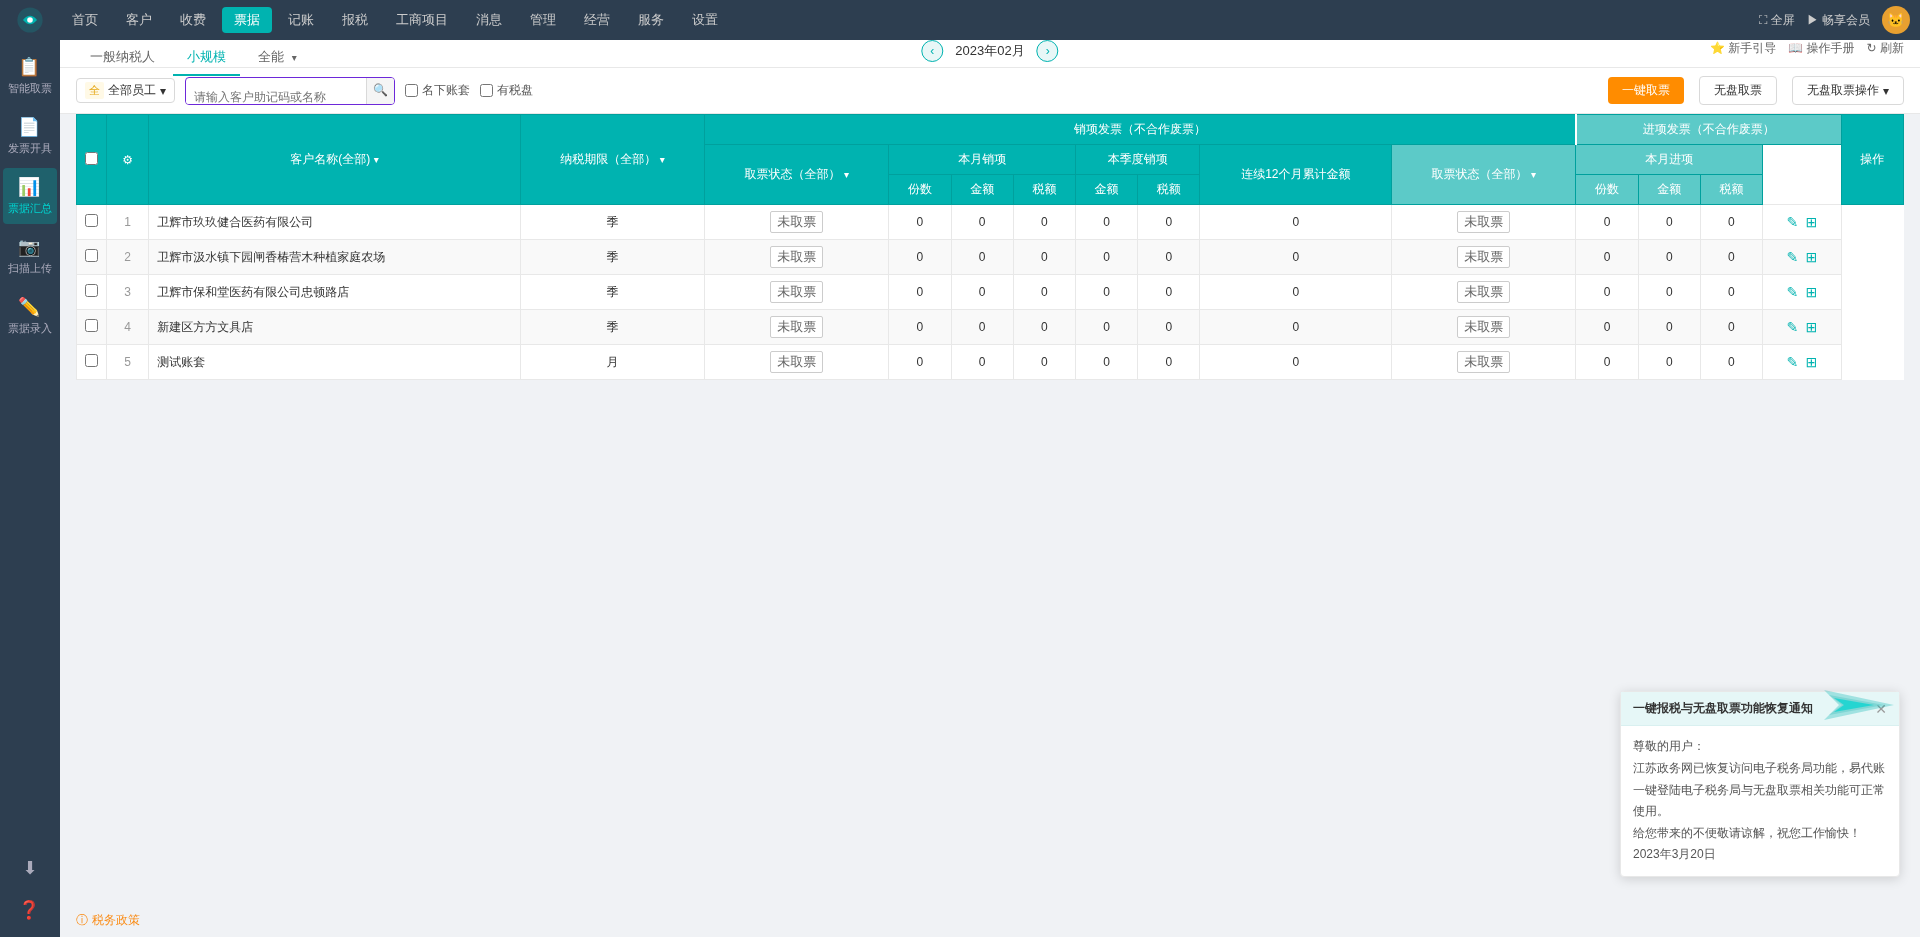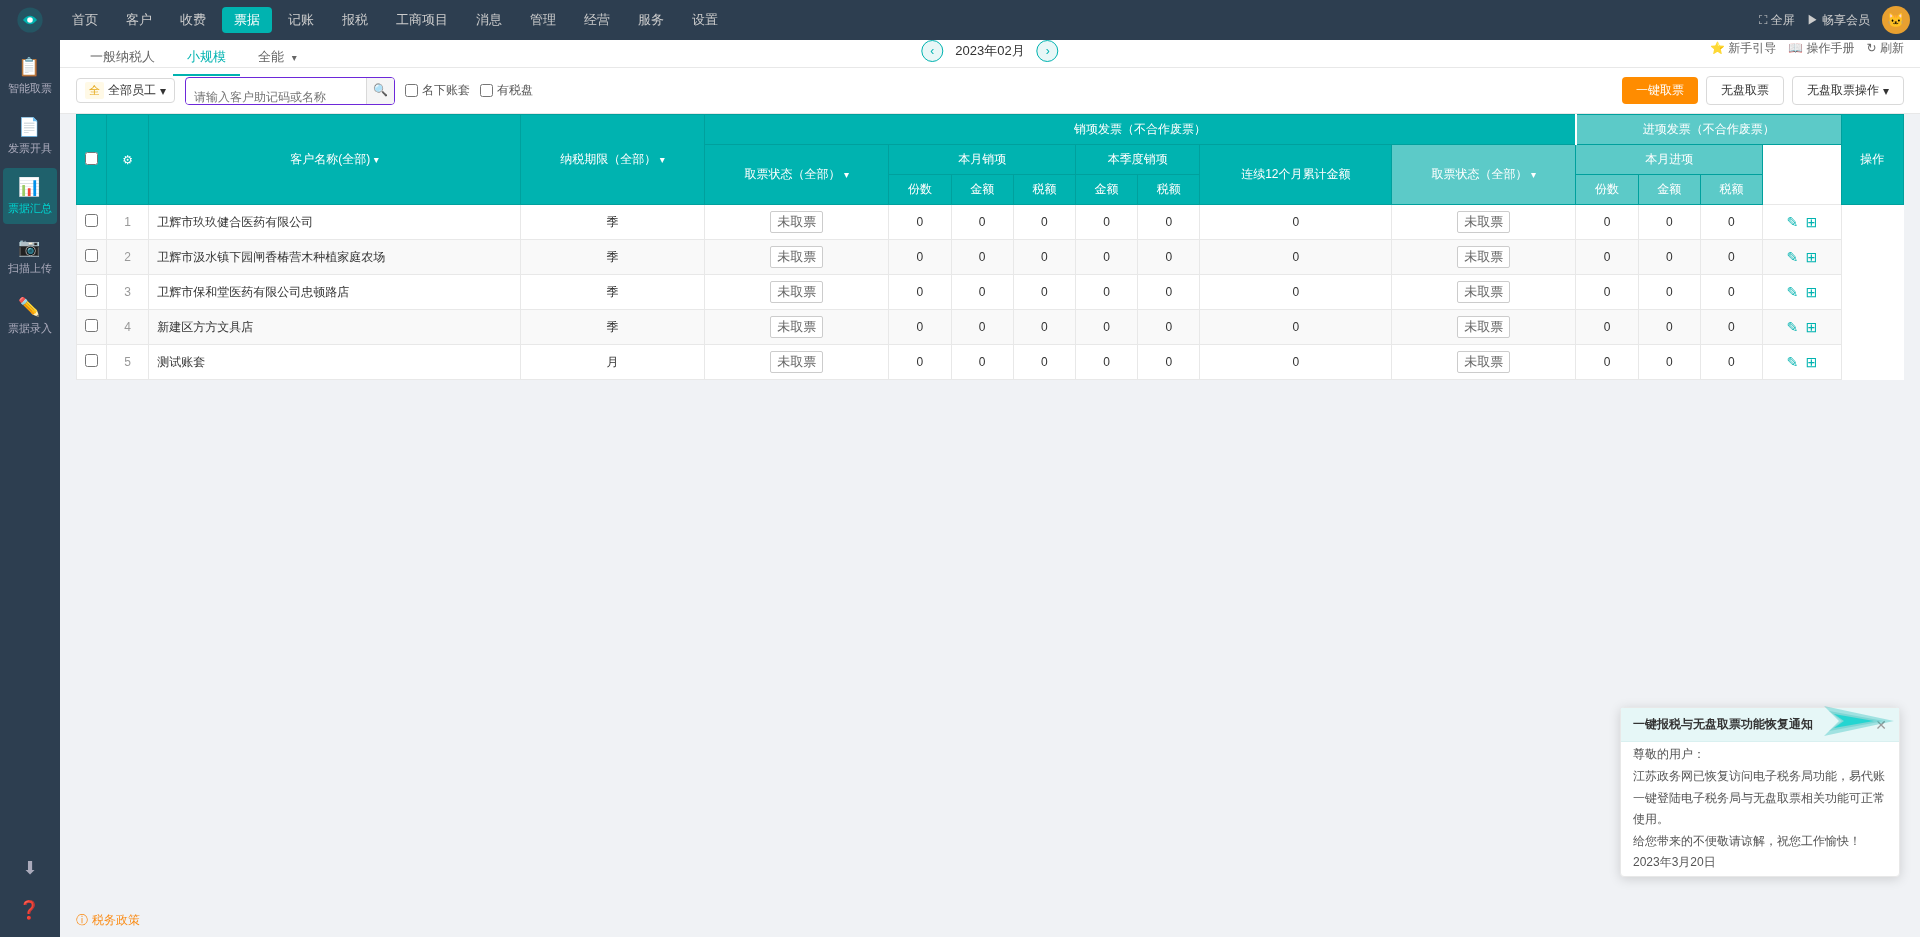--- a/index.html
+++ b/index.html
@@ -188,21 +188,21 @@
       cursor: pointer;
     }
     .checkbox-filter {
       display: flex; align-items: center; gap: 4px; cursor: pointer; font-size: 12px; color: #555;
     }
     .checkbox-filter input { cursor: pointer; }
     .toolbar-right {
       margin-left: auto;
       display: flex;
       align-items: center;
-      gap: 8px;
+      gap: 15px;
     }
     .btn-primary {
       background: #ff8c00; color: #fff; border: none; border-radius: 4px;
       padding: 5px 14px; cursor: pointer; font-size: 12px; white-space: nowrap;
     }
     .btn-default {
       background: #fff; color: #333; border: 1px solid #d9d9d9; border-radius: 4px;
       padding: 5px 14px; cursor: pointer; font-size: 12px; white-space: nowrap;
     }
     .btn-dropdown {
@@ -274,21 +274,21 @@
       background: #e6f7f7;
       padding: 8px 12px;
       display: flex;
       align-items: center;
       justify-content: space-between;
       border-bottom: 1px solid #d9f0f0;
     }
     .notif-title { font-weight: bold; color: #333; font-size: 12px; }
     .notif-close { cursor: pointer; color: #999; font-size: 14px; }
     .notif-body {
-      padding: 2px 12px;
+      padding: 10px 12px;
       color: #555;
       line-height: 1.8;
       font-size: 12px;
     }
 
     
     .page-footer {
       padding: 8px 16px;
       background: #f0f2f5;
       font-size: 12px;

